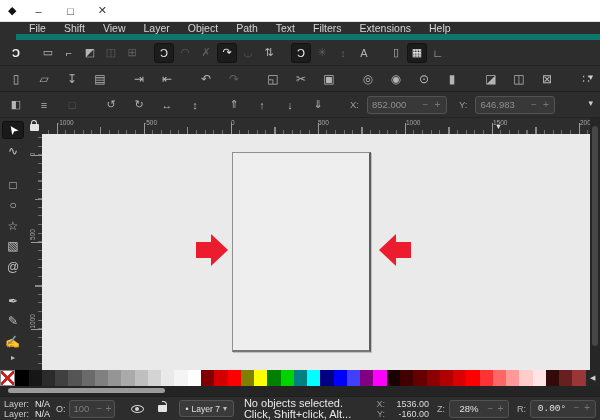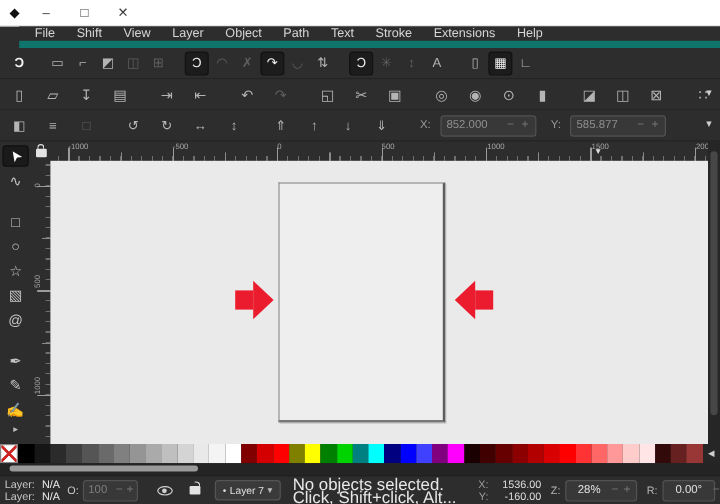--- a/index.html
+++ b/index.html
@@ -116,28 +116,28 @@
   .icon-eye::after { content:""; position:absolute; left:3.5px; top:1.4px; width:4px; height:4px; border-radius:50%; background:#d0d0d0; }
   .icon-lock { position:relative; width:9px; height:7px; background:#e3e3e3; border-radius:1px; }
   .icon-lock::before { content:""; position:absolute; left:1.5px; top:-4px; width:4px; height:4px;
                        border:1.5px solid #e3e3e3; border-bottom:none; border-radius:4px 4px 0 0; }
   .lock-corner { margin-top:6px; }
   .lock-open { margin-left:14px; }
   .lock-open::before { left:4px; border-left:none; border-radius:0 4px 0 0; }
   .layerbtn { display:flex; align-items:center; gap:3px; background:#3a3a3a; border:1px solid #555;
               border-radius:3px; height:17px; padding:0 6px; margin-left:12px; font-size:8.5px; color:#e0e0e0; }
   .layerbtn .caret { font-size:8px; color:#bbb; }
-  .message { margin-left:10px; line-height:10.5px; font-size:14px; color:#e8e8e8; white-space:nowrap; }
+  .message { margin-left:10px; line-height:10.5px; font-size:11px; color:#e8e8e8; white-space:nowrap; }
   .xy-block { margin-left:auto; line-height:10px; display:grid; grid-template-columns:auto auto; column-gap:4px; text-align:right; }
   .xy-block .lab { color:#9a9a9a; } .xy-block .valtxt { color:#dcdcdc; min-width:40px; }
   .z-group, .r-group { display:flex; align-items:center; gap:4px; margin-left:8px; }
   .z-group .lab, .r-group .lab { color:#b5b5b5; }
   .statusfield .val { color:#e0e0e0; text-align:center; }
   .z-field { width:60px; } .z-field .val { min-width:30px; }
-  .r-field { width:44px; margin-right:4px; } .r-field .val { min-width:34px; }
+  .r-field { width:66px; margin-right:4px;font-family:Liberation Mono, monospace; } .r-field .val { min-width:34px; }
 </style>
 </head>
 <body>
 
 <div class="win">
 
   <div class="titlebar">
     <span class="applogo">◆</span>
     <div class="winbtns">
       <span class="wbtn">–</span>
@@ -147,21 +147,21 @@
   </div>
 
   <div class="menubar">
     <span class="menuitem">File</span>
       <span class="menuitem">Shift</span>
       <span class="menuitem">View</span>
       <span class="menuitem">Layer</span>
       <span class="menuitem">Object</span>
       <span class="menuitem">Path</span>
       <span class="menuitem">Text</span>
-      <span class="menuitem">Stroke</span>
+      <span class="menuitem">Filters</span>
       <span class="menuitem">Extensions</span>
       <span class="menuitem">Help</span>
   </div>
 
   <div class="tbar snapbar">
     <span class="tbtn bright">
         <span>Ɔ</span>
       </span>
       <span class="tbtn normal sep">
         <span>▭</span>
@@ -317,21 +317,21 @@
         </span>
     </div>
     <span class="coordlabel">X:</span>
     <span class="numfield">
       <span class="val">852.000</span>
       <span class="spin">−</span>
       <span class="spin">+</span>
     </span>
     <span class="coordlabel" style="margin-left:4px;">Y:</span>
     <span class="numfield">
-      <span class="val">585.877</span>
+      <span class="val">646.983</span>
       <span class="spin">−</span>
       <span class="spin">+</span>
     </span>
     <span class="overflow">▾</span>
   </div>
 
   <div class="corner">
     <span class="icon-lock lock-corner"></span>
   </div>
 

